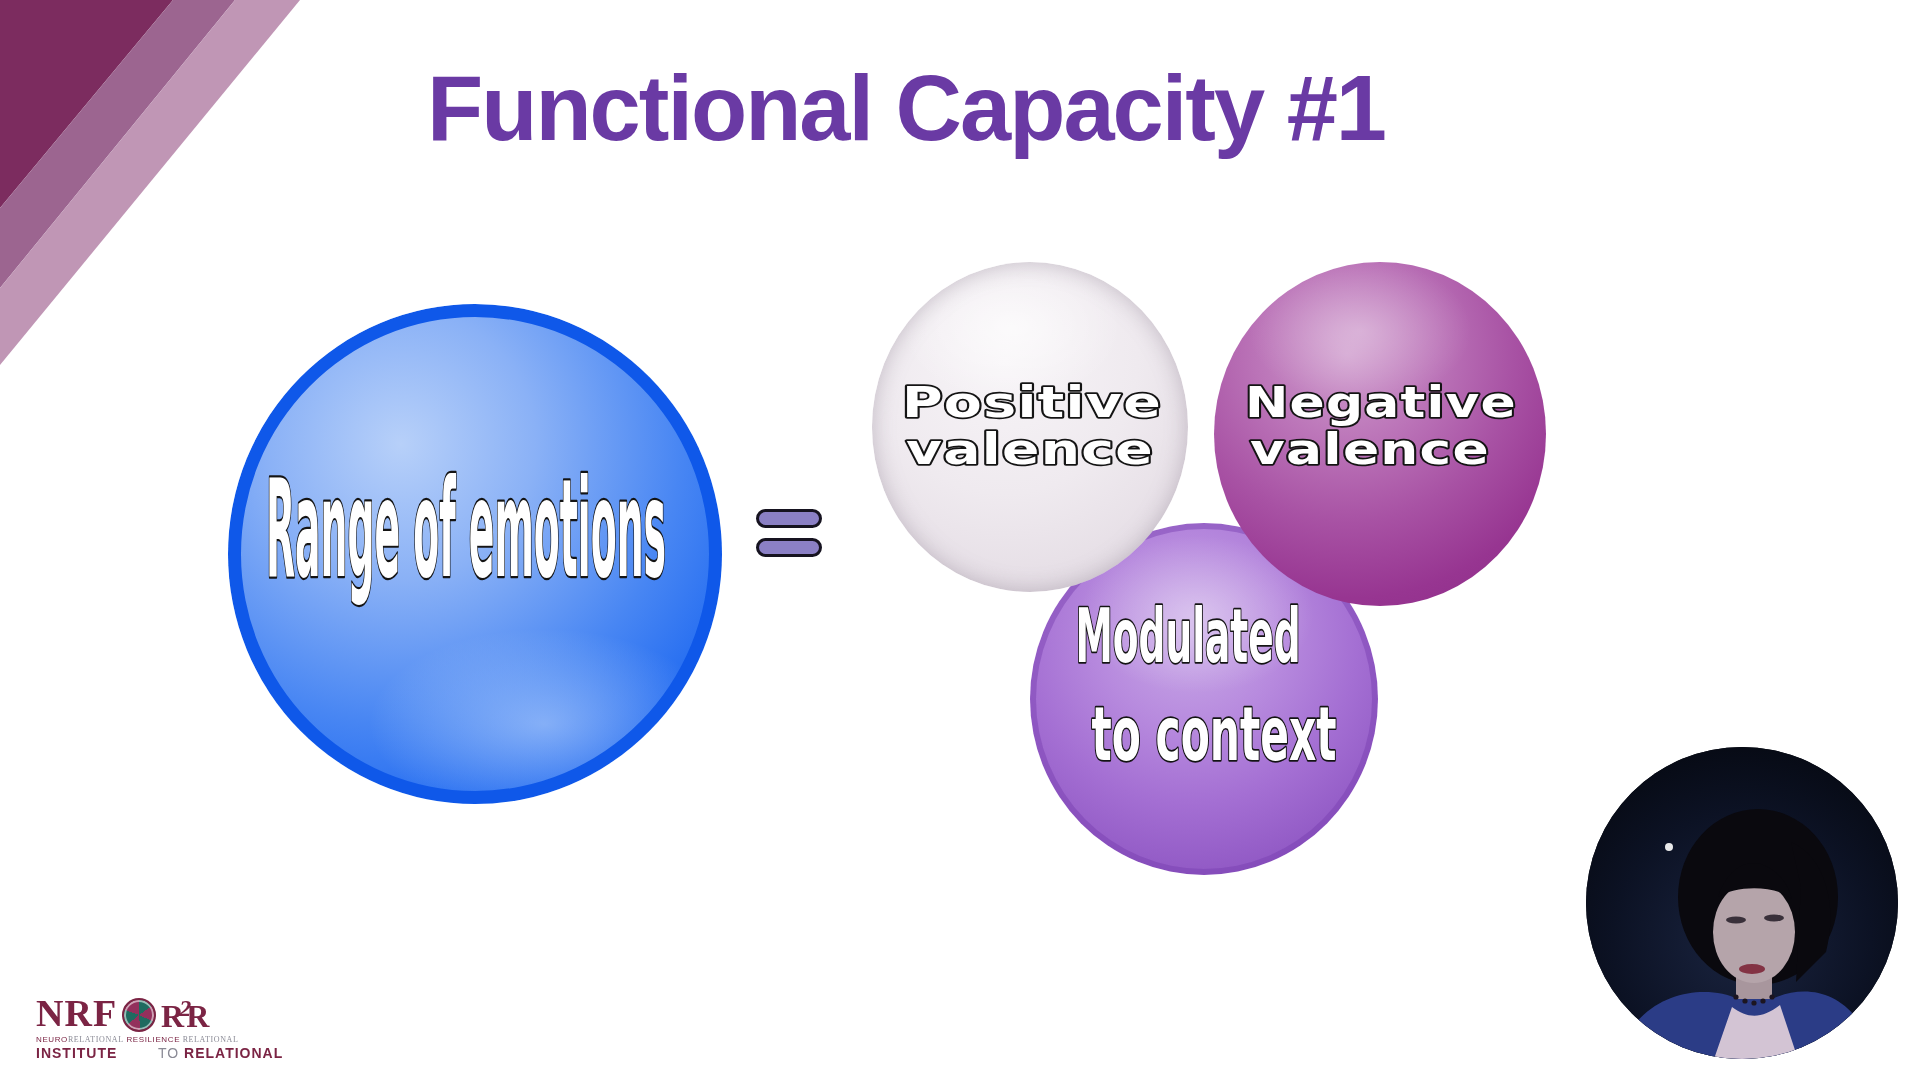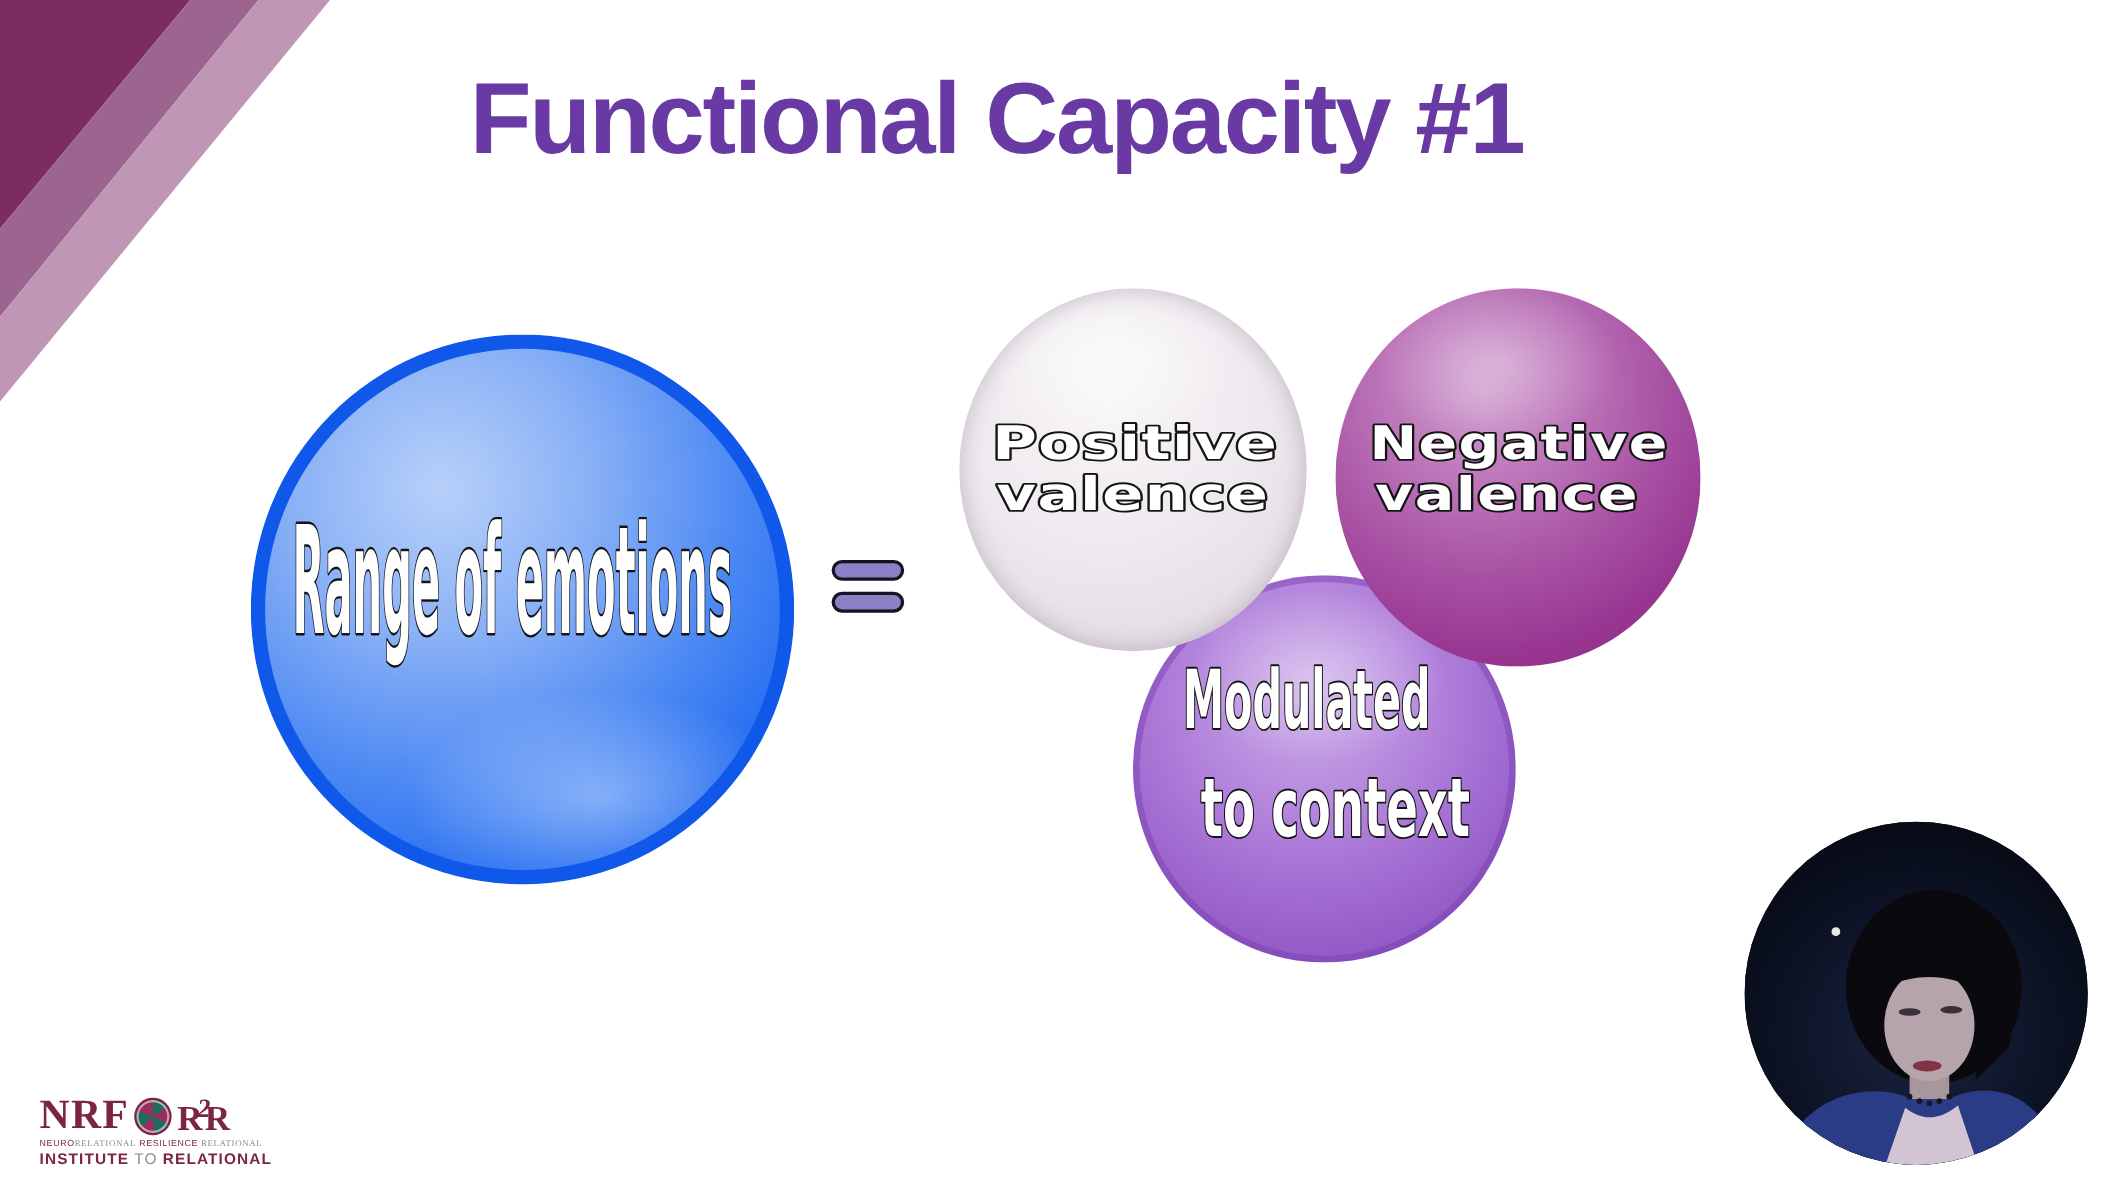--- a/index.html
+++ b/index.html
@@ -79,21 +79,21 @@
   }
   .logo-r2r {
     font-family:"Liberation Serif", serif; font-size:32px; font-weight:600;
     color:#7b2444; line-height:1; letter-spacing:-2px; display:flex; align-items:flex-start;
   }
   .logo-r2r .two { font-style:italic; font-size:24px; margin:-4px -3px 0 -3px; }
   .logo-line1 { margin-top:3px; font-size:8px; letter-spacing:0.6px; white-space:nowrap; }
   .logo-line1 .m { color:#7b2444; font-weight:normal; }
   .logo-line1 .g { color:#8a8a95;font-family:Liberation Serif, serif; }
   .logo-line2 { margin-top:1px; font-size:14px; font-weight:bold; letter-spacing:1px; white-space:nowrap; color:#7b2444; }
-  .logo-line2 .g { color:#8a8a95; font-weight:normal; }
+  .logo-line2 .g { color:#8a8a95; font-weight:normal;margin-left:36px; }
 
   
   .webcam {
     position:absolute; left:1586px; top:747px; width:312px; height:312px; z-index:7;
     border-radius:50%; overflow:hidden; background:#06080f;
   }
 </style>
 </head>
 <body>
 

